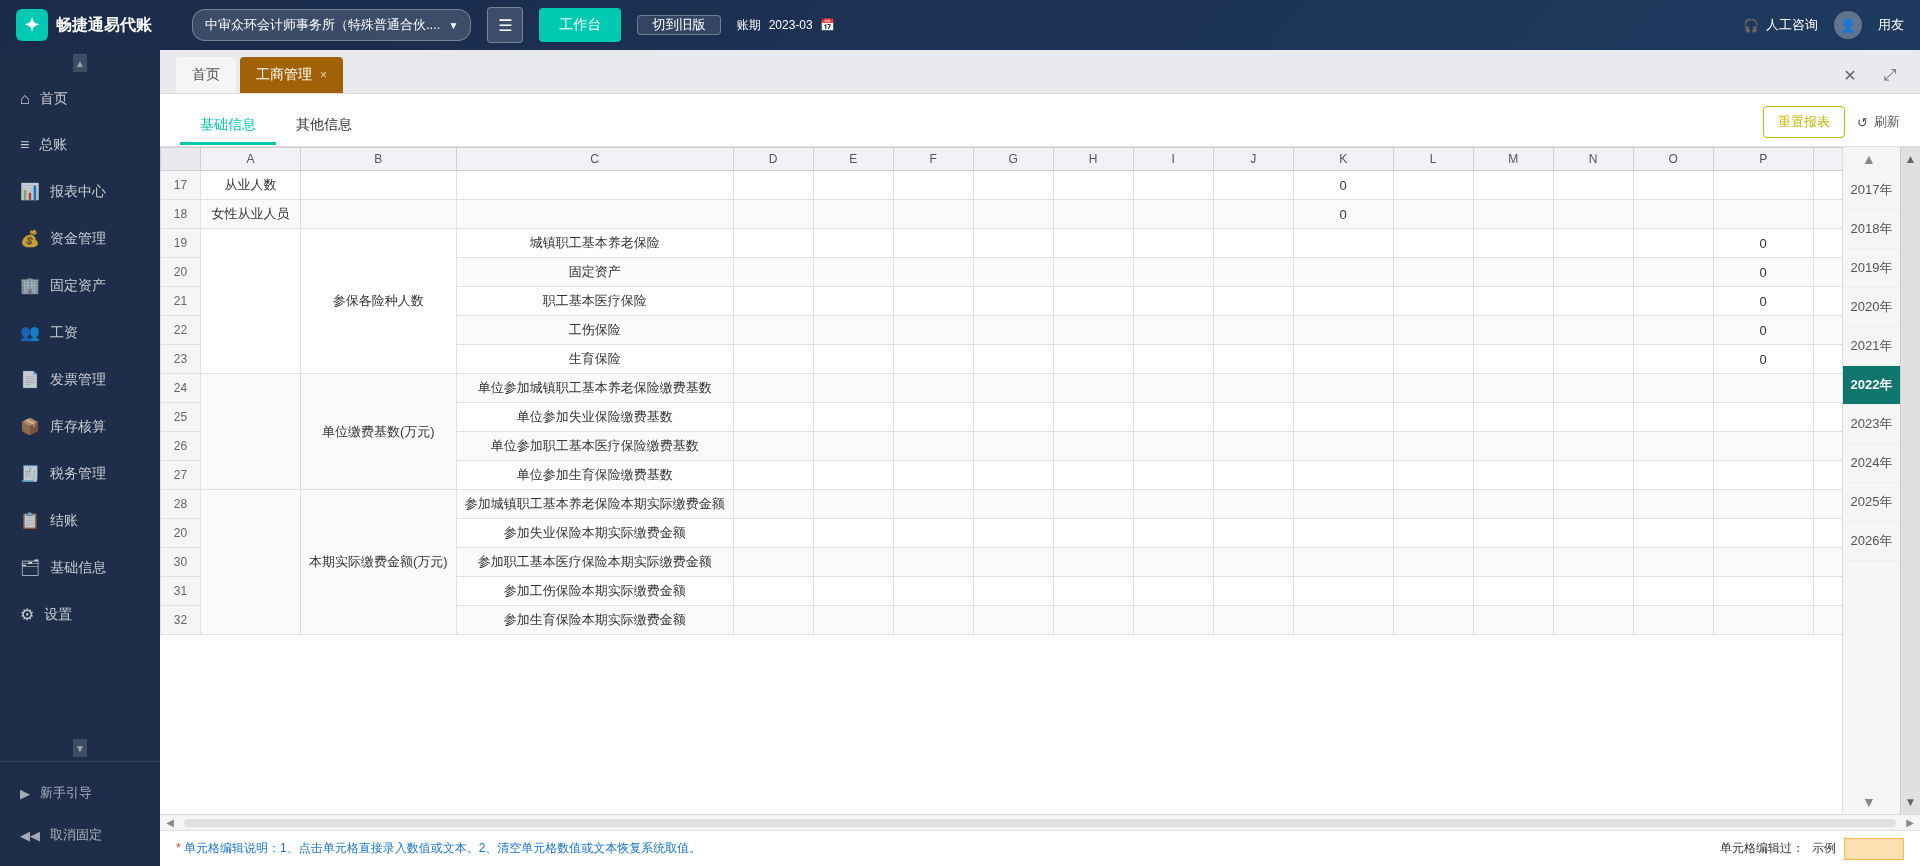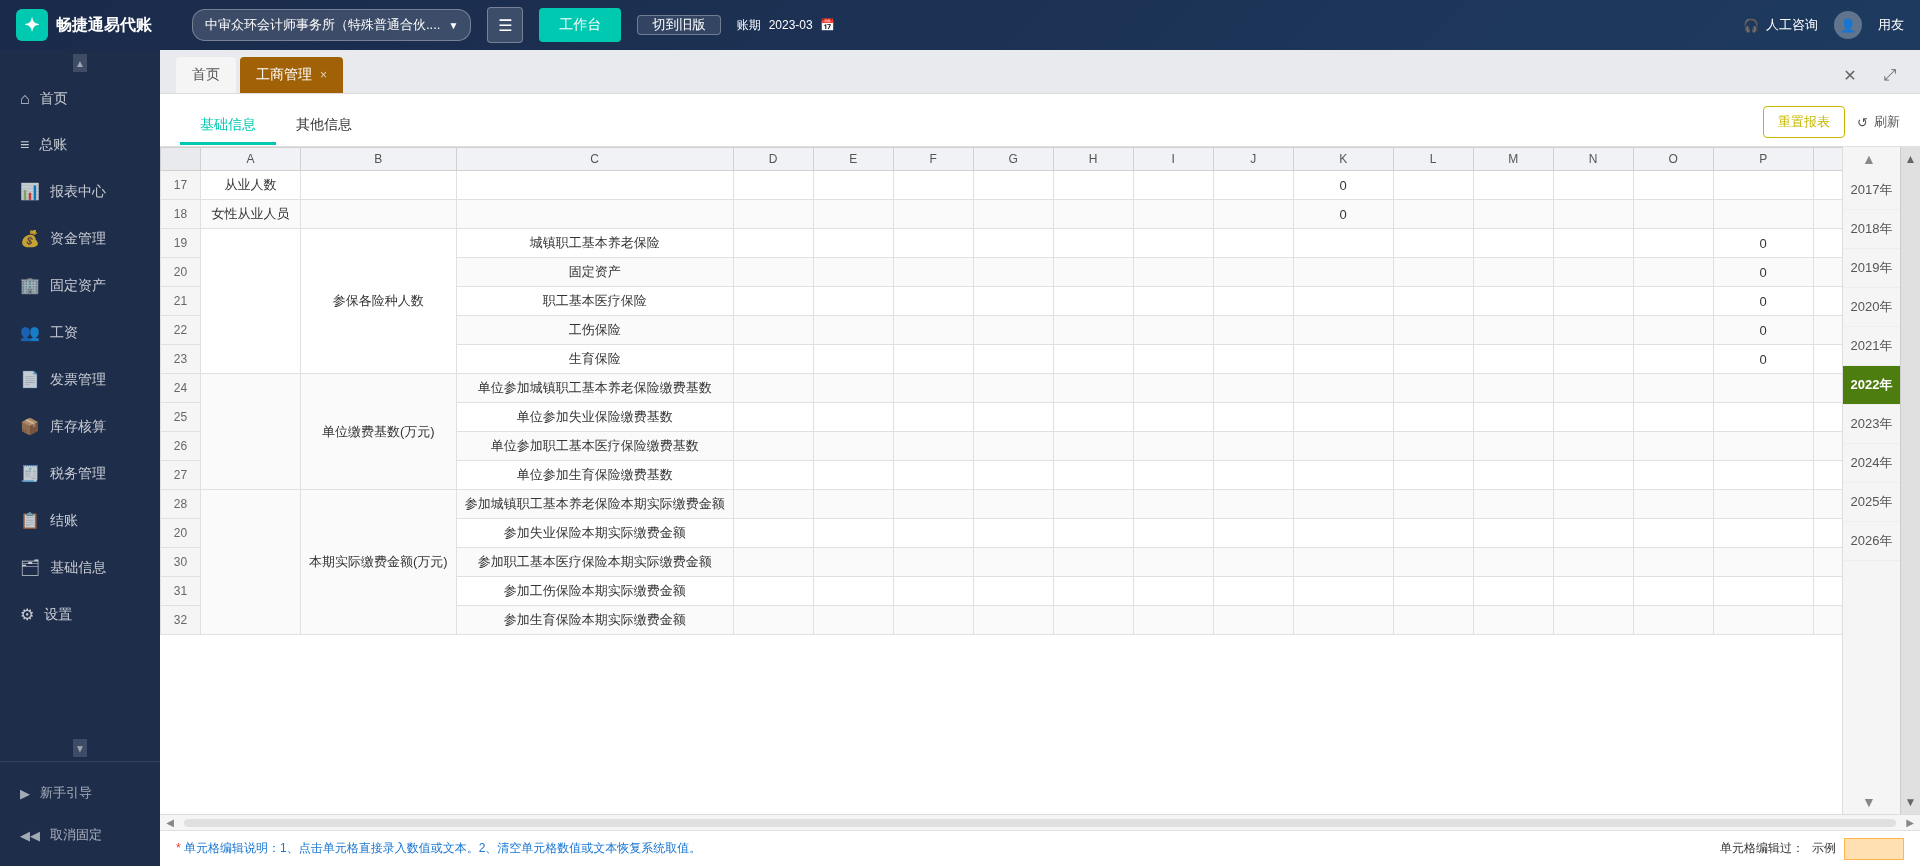--- a/index.html
+++ b/index.html
@@ -362,21 +362,21 @@
     }
     .year-item {
       padding: 10px 0;
       text-align: center;
       font-size: 13px;
       color: #555;
       cursor: pointer;
       border-bottom: 1px solid #eee;
     }
     .year-item.active {
-      background: #4d7c0f;
+      background: #0f766e;
       color: white;
       font-weight: bold;
     }
 
     
     .right-collapse {
       width: 20px;
       background: #e0e0e0;
       display: flex;
       flex-direction: column;

